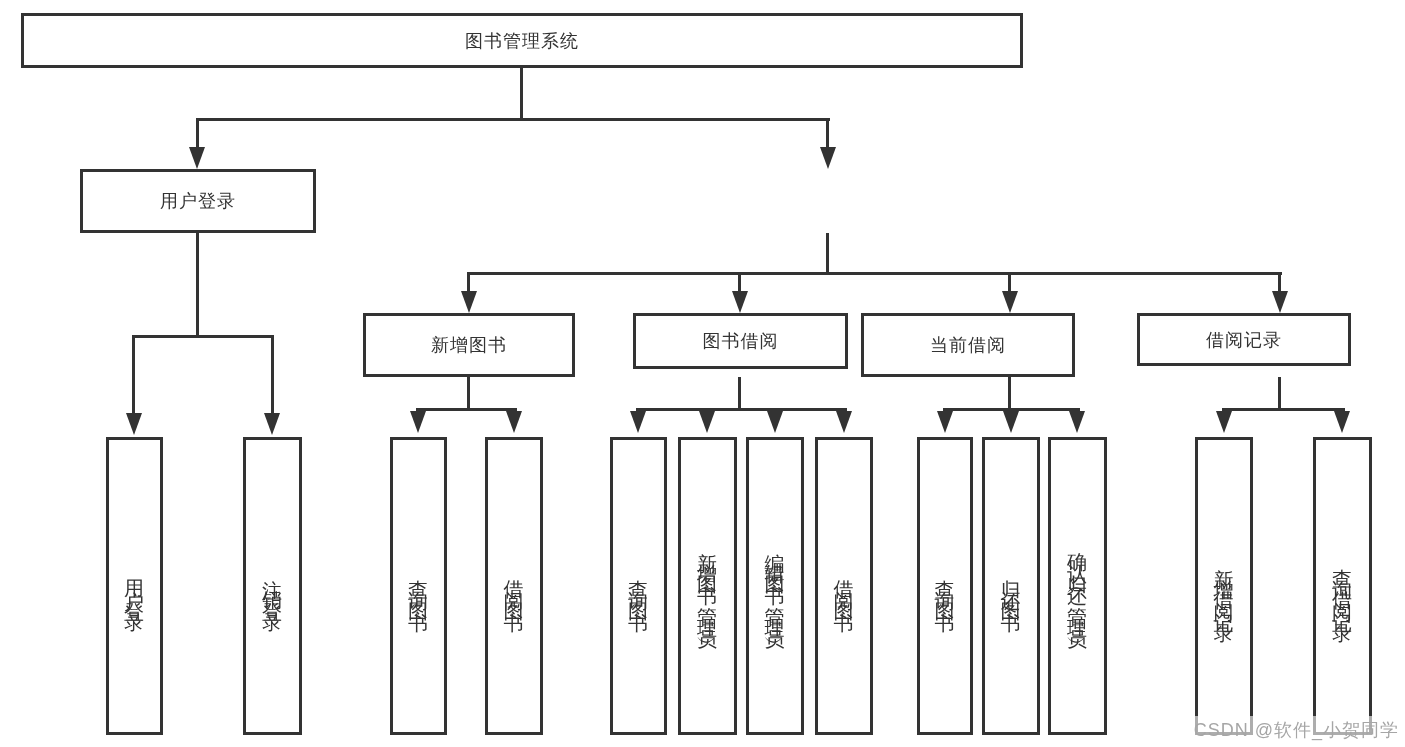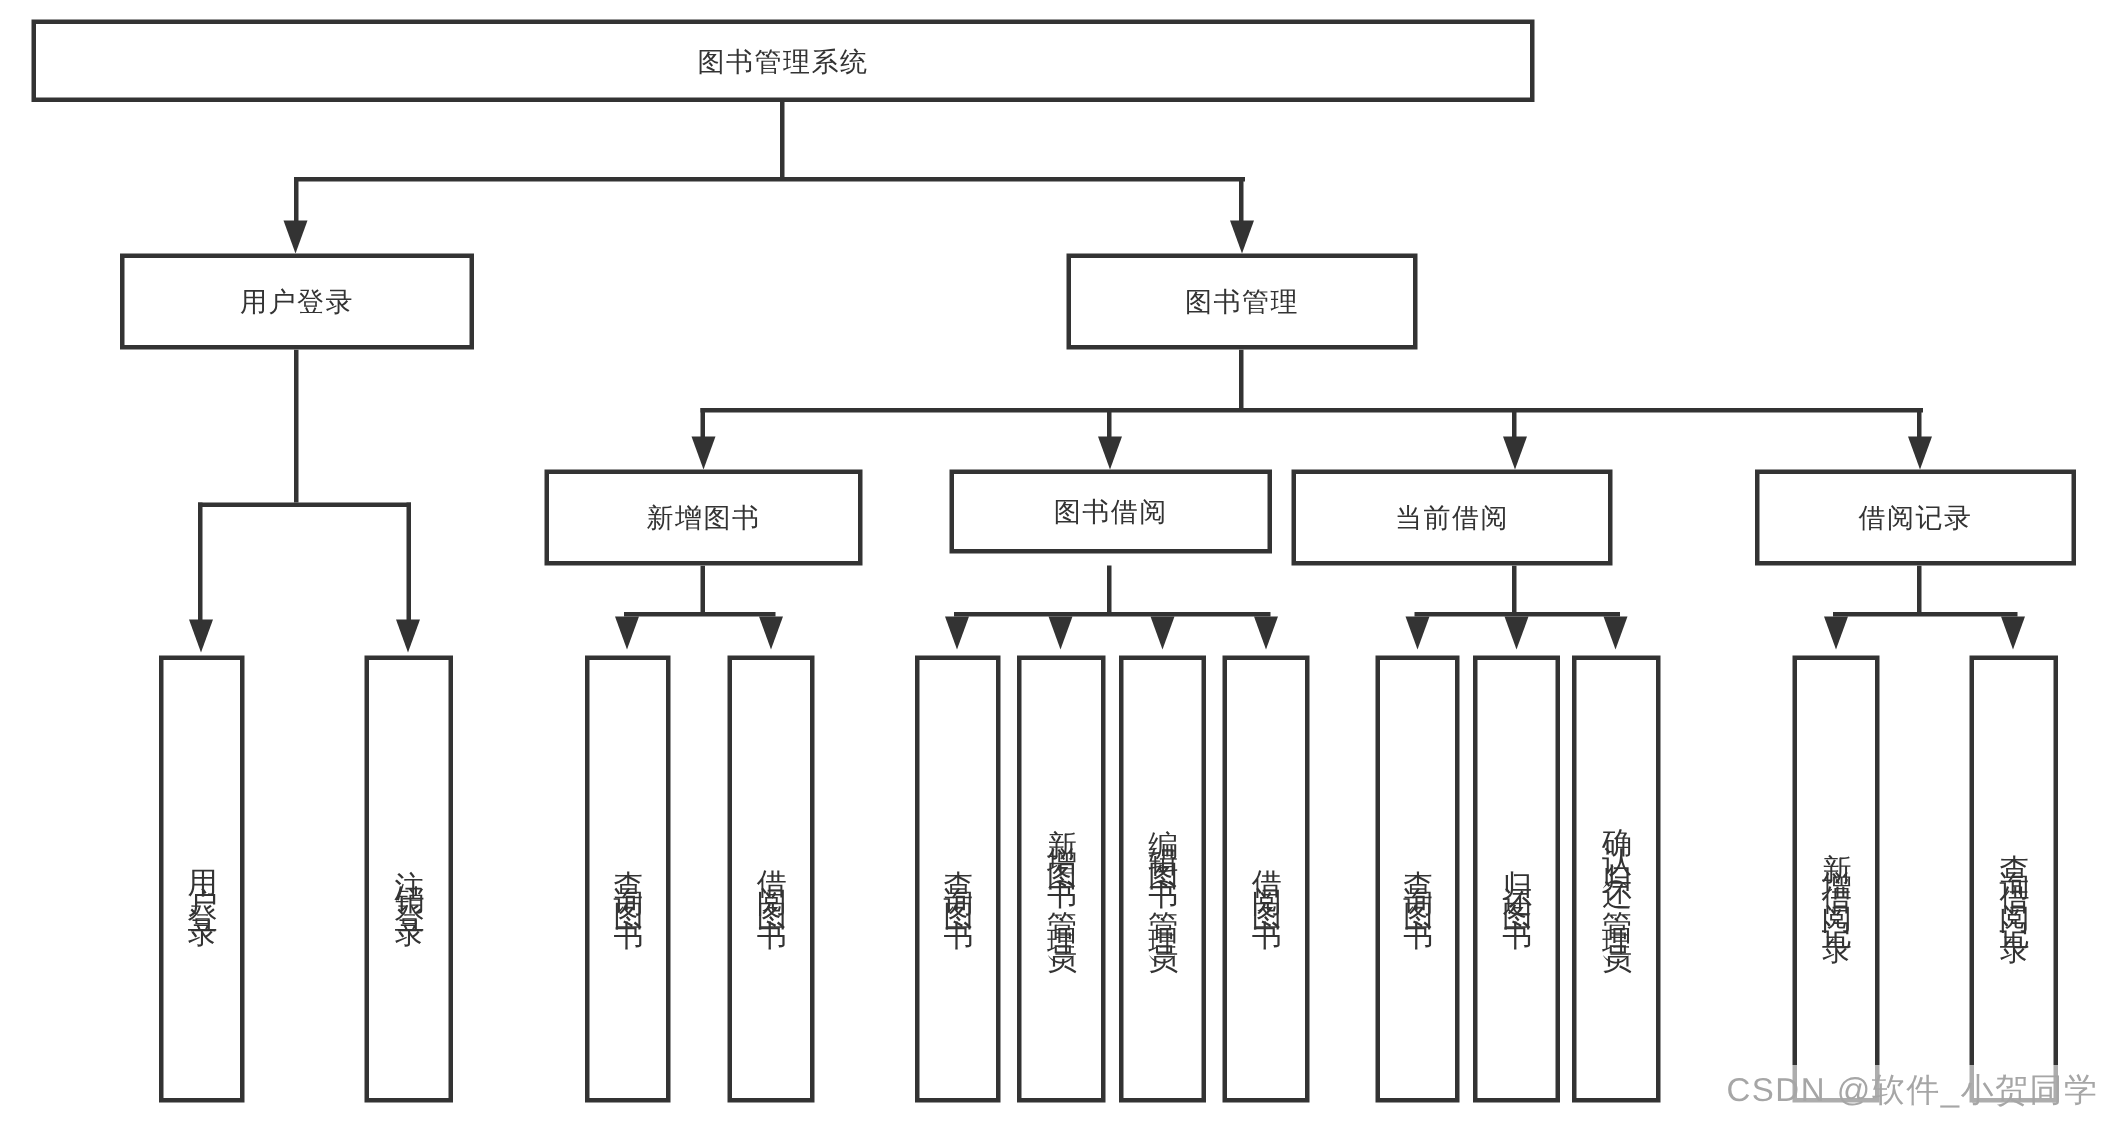--- a/index.html
+++ b/index.html
@@ -34,21 +34,21 @@
   .vline{width:3px;}
   .arrow{
     position:absolute;width:0;height:0;
     border-left:8px solid transparent;
     border-right:8px solid transparent;
     border-top:22px solid var(--line,#333333);
   }
   .watermark{
     position:absolute;
     right:0;bottom:2px;
-    font-size:22px;
+    font-size:18px;
     color:var(--watermark,#a6a6a6);
     background:rgba(255,255,255,0.6);
     padding:2px 6px 3px 6px;
     letter-spacing:1px;
     white-space:nowrap;
   }
 </style>
 </head>
 <body>
 
@@ -102,34 +102,31 @@
   <div class="arrow" style="left:1216px;top:411px"></div>
   <div class="arrow" style="left:1334px;top:411px"></div>
 
   <div class="box hbox" style="left:21px;top:13px;width:1002px;height:55px">
     <span>图书管理系统</span>
   </div>
 
   <div class="box hbox" style="left:80px;top:169px;width:236px;height:64px">
     <span>用户登录</span>
   </div>
-  <div class="box hbox" style="left:711px;top:169px;width:234px;height:64px">
-    <span>图书管理</span>
-  </div>
 
   <div class="box hbox" style="left:363px;top:313px;width:212px;height:64px">
     <span>新增图书</span>
   </div>
   <div class="box hbox" style="left:633px;top:313px;width:215px;height:56px">
     <span>图书借阅</span>
   </div>
   <div class="box hbox" style="left:861px;top:313px;width:214px;height:64px">
     <span>当前借阅</span>
   </div>
-  <div class="box hbox" style="left:1170px;top:313px;width:214px;height:64px">
+  <div class="box hbox" style="left:1137px;top:313px;width:214px;height:53px">
     <span>借阅记录</span>
   </div>
 
   <div class="box leaf" style="left:106px;width:57px">
     <span class="vtext">用户登录</span>
   </div>
   <div class="box leaf" style="left:243px;width:59px">
     <span class="vtext">注销登录</span>
   </div>
 

